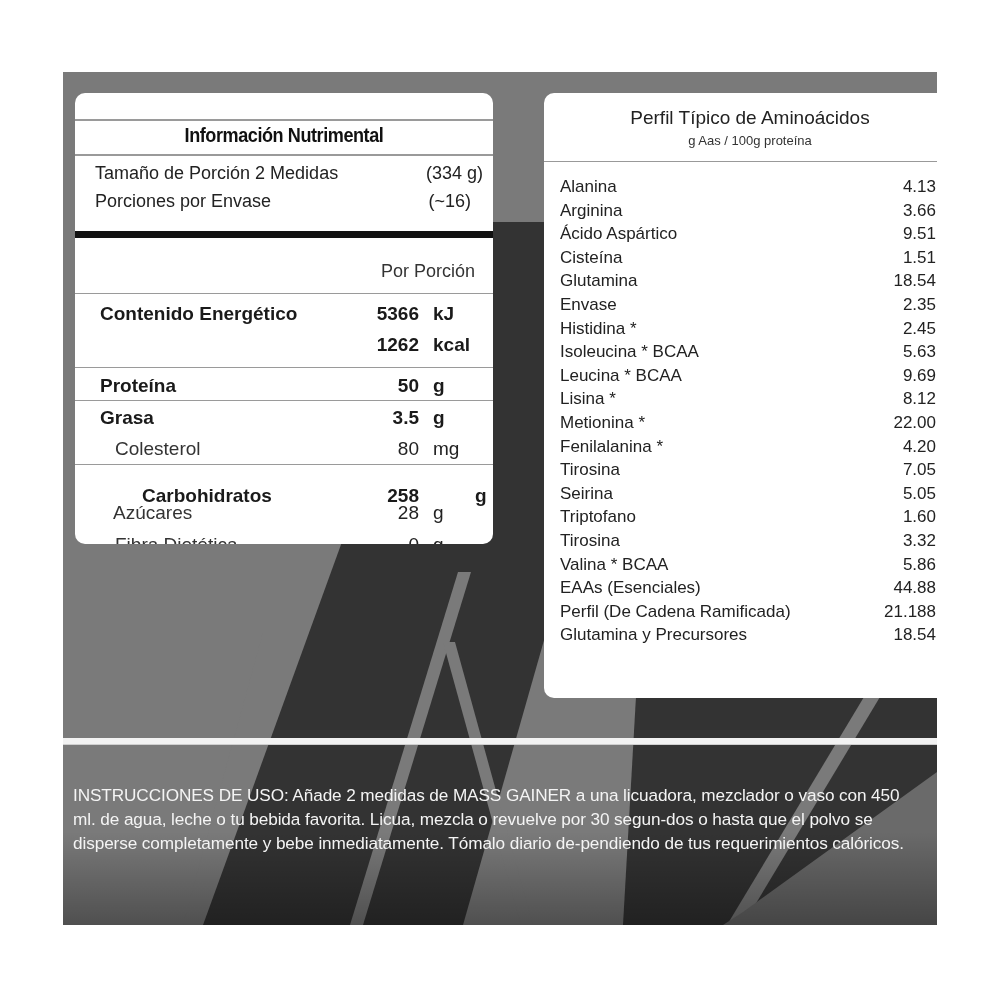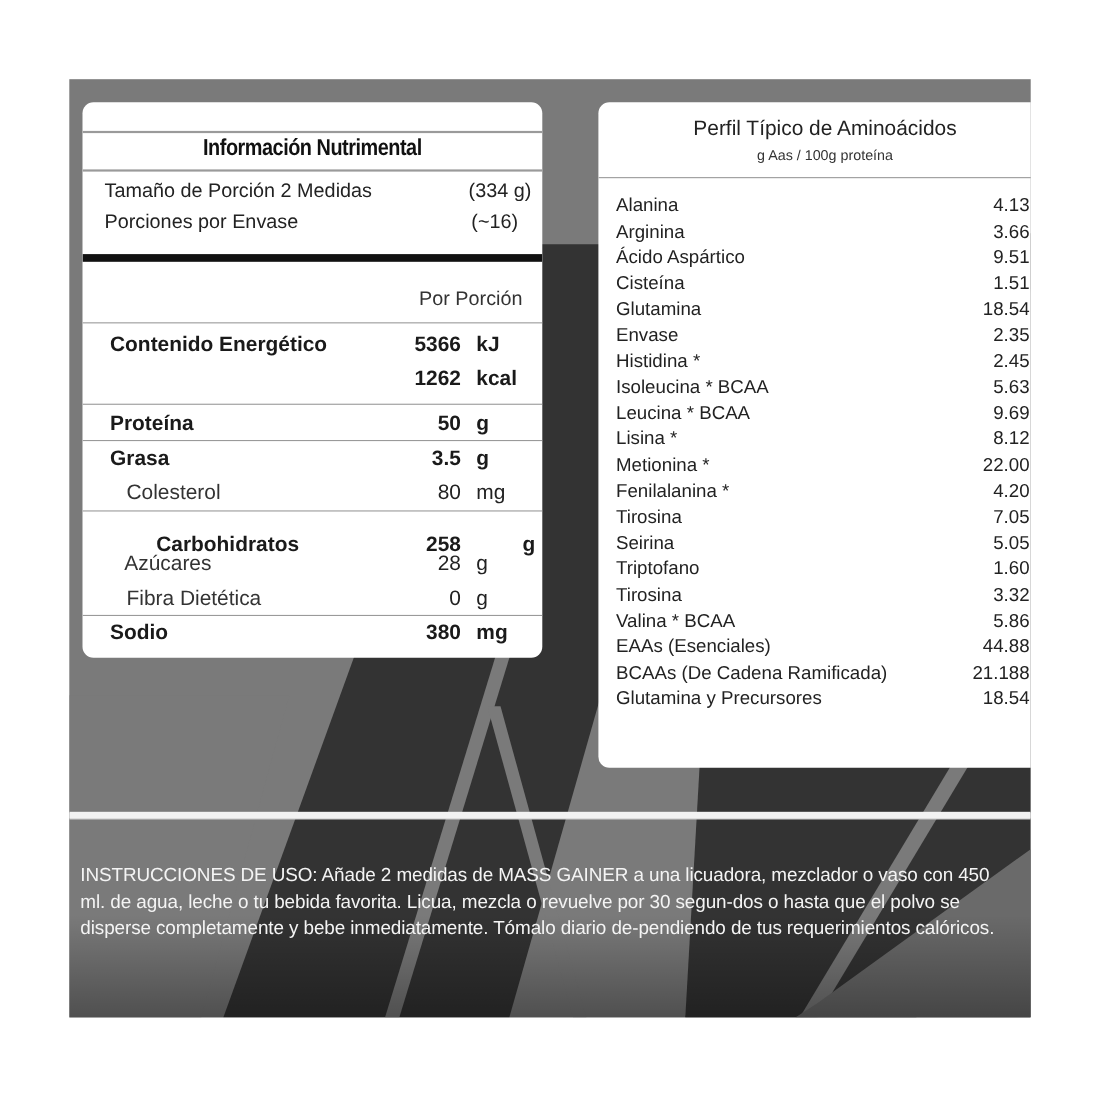--- a/index.html
+++ b/index.html
@@ -16,21 +16,21 @@
       position: absolute; left: 0; right: 0; top: 760px; bottom: 0;
       background: linear-gradient(to bottom, rgba(0,0,0,0) 0%, rgba(0,0,0,0.35) 100%);
     }
     .divider-band {
       position: absolute; left: 0; right: 0; top: 666px; height: 6px; background: #f2f2f2;
       box-shadow: 0 1px 0 #cfcfcf;
     }
 
     
     .nut-panel {
-      position: absolute; left: 12px; top: 21px; width: 418px; height: 505px;
+      position: absolute; left: 12px; top: 21px; width: 418px; height: 451px;
       background: #ffffff; border-radius: 10px; overflow: hidden;
     }
     .nut-rule { position: absolute; left: 0; right: 0; height: 2px; background: #9a9a9a; }
     .nut-title {
       position: absolute; left: 0; right: 0; top: 30px; text-align: center;
       font-family: "Liberation Sans", sans-serif; font-weight: 700; font-size: 21px;
       letter-spacing: -0.5px; color: #111; transform: scaleX(0.86);
     }
     .serving-row {
       position: absolute; left: 20px; right: 10px; font-size: 18px; color: #222;
@@ -244,21 +244,21 @@
         </div>
       <div class="arow">
           <span>Valina * BCAA</span>
           <span>5.86</span>
         </div>
       <div class="arow">
           <span>EAAs (Esenciales)</span>
           <span>44.88</span>
         </div>
       <div class="arow">
-          <span>BCAAs (De Cadena Ramificada)</span>
+          <span>Perfil (De Cadena Ramificada)</span>
           <span>21.188</span>
         </div>
       <div class="arow">
           <span>Glutamina y Precursores</span>
           <span>18.54</span>
         </div>
     </div>
   </div>
 
   <div class="instructions">INSTRUCCIONES DE USO: Añade 2 medidas de MASS GAINER  a una licuadora, mezclador o vaso con  450 ml. de agua, leche o tu bebida favorita.  Licua, mezcla o revuelve por 30 segun-dos o hasta que el polvo se disperse completamente y bebe inmediatamente. Tómalo diario de-pendiendo de tus requerimientos calóricos.</div>

